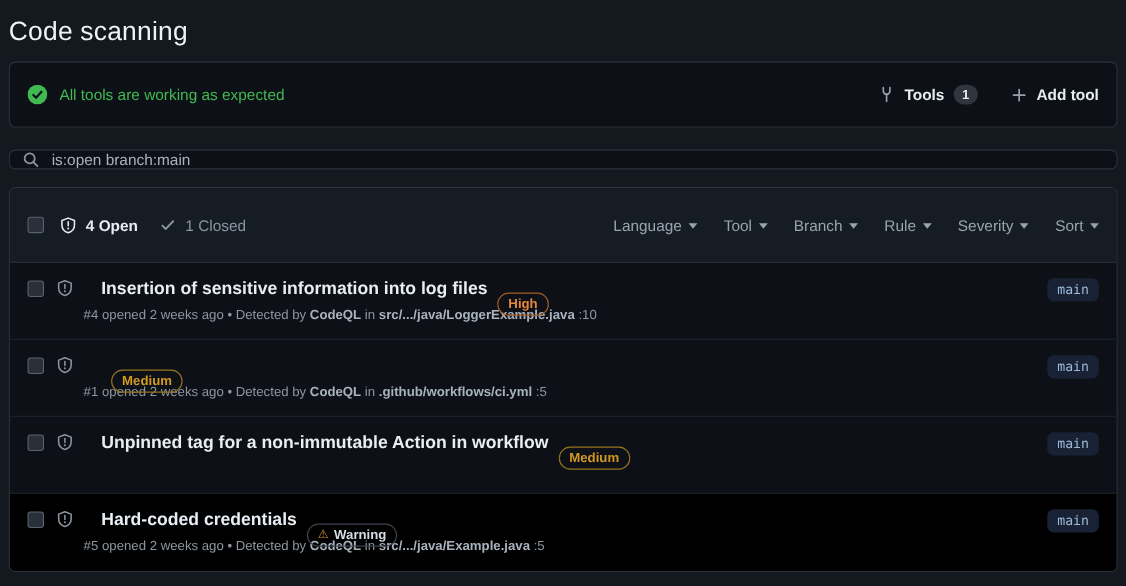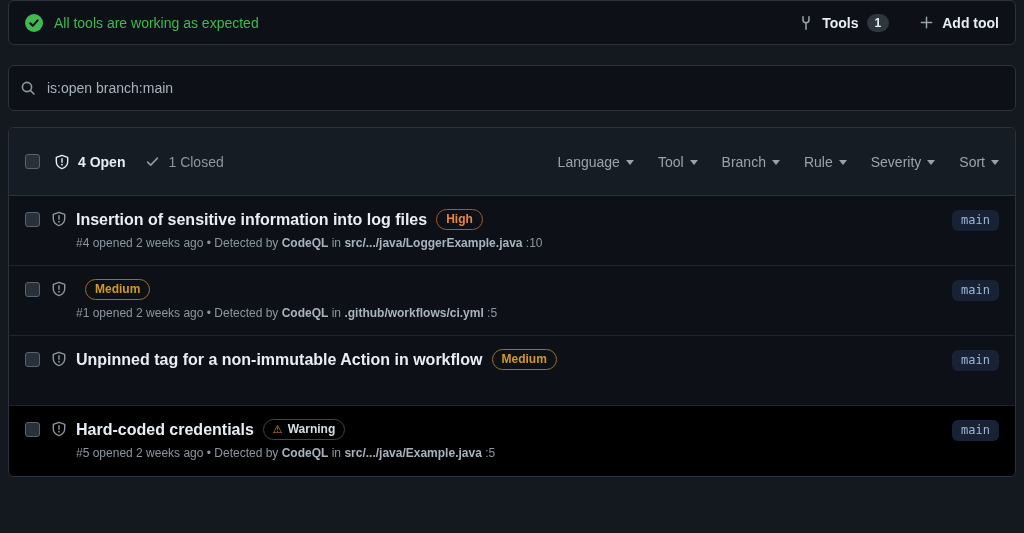--- a/index.html
+++ b/index.html
@@ -14,42 +14,42 @@
 
   .page-title {
     font-size: 24px; font-weight: 500; color: #eef3f8;
     margin: 0; padding: 15px 0 13px 0; letter-spacing: .2px;
   }
 
   
   .banner {
     display: flex; align-items: center; justify-content: space-between;
     background: #0d1117; border: 1px solid #2c323b; border-radius: 6px;
-    height: 45px; padding: 0 16px;
+    height: 60px; padding: 0 16px;
   }
   .banner-left { display: flex; align-items: center; gap: 11px; }
   .banner-msg { color: #3fb950; font-size: 14px; }
   .banner-right { display: flex; align-items: center; gap: 30px; }
   .ghost-btn {
     display: flex; align-items: center; gap: 8px;
     background: none; border: none; padding: 0; cursor: pointer;
     color: #e6edf3; font-weight: 700; font-size: 14px;
     font-family: inherit;
   }
   .count-badge {
     background: #30363d; border-radius: 999px; padding: 2px 8px;
     font-size: 12px; font-weight: 600; color: #e6edf3;
   }
   .icon { display: inline-flex; align-items: center; }
 
   
   .search-bar {
     display: flex; align-items: center; gap: 9px;
     background: #0d1117; border: 1px solid #2c323b; border-radius: 6px;
-    height: 46px; padding: 0 11px; margin-top: 20px;
+    height: 18px; padding: 0 11px; margin-top: 20px;
   }
   .search-input {
     flex: 1; background: transparent; border: none; outline: none;
     color: #a9b2bc; font-size: 14px; font-family: inherit;
   }
 
   
   .list {
     margin-top: 16px; border: 1px solid #2c323b; border-radius: 6px;
     background: #0d1117; overflow: hidden;
@@ -86,49 +86,50 @@
     display: flex; align-items: flex-start;
     height: 70px; padding: 13px 16px;
     border-bottom: 1px solid #1f242d; background: #0d1117;
   }
   .row:last-child { border-bottom: none; }
   .row--active { background: #000000; }
   .row .checkbox { margin-top: 3px; }
   .row-shield { color: #8d96a0; margin: 2px 0 0 11px; flex: none; }
   .header-shield { color: #e6edf3; }
   .row-main { flex: 1; min-width: 0; margin-left: 9px; }
-  .row-titleline { display: flex; align-items: center; }
+  .row-titleline { display: flex; align-items: center; margin-left: 16px; }
   .row-title {
     font-size: 16px; font-weight: 700; color: #e9eef4;
     line-height: 21px; cursor: pointer; text-decoration: none;
   }
   .sev-badge {
     display: inline-flex; align-items: center; margin-left: 9px;
     border-radius: 999px; padding: 1px 9px 2px; font-size: 12px;
     font-weight: 600; border: 1px solid #3d444d; line-height: 16px;
-    position: relative; top: 0px; flex: none;
+    position: relative; top: 14px; flex: none;
   }
   .sev-badge[data-sev="high"]   { color: #e8863a; border-color: #a15c25; }
   .sev-badge[data-sev="medium"] { color: #d29922; border-color: #96741f; }
   .sev-badge[data-sev="warning"]{ color: #d7dde3; border-color: #3d444d; }
   .sev-icon { color: #d29922; font-size: 11px; }
   .sev-icon:not(:empty) { margin-right: 5px; }
   .row-meta { margin-top: 6px; font-size: 12px; color: #8d96a0; line-height: 15px; }
   .meta-strong { color: #a9b3bd; font-weight: 700; cursor: pointer; }
   .branch-badge {
     font-family: "DejaVu Sans Mono", "Liberation Mono", monospace;
     font-size: 12px; color: #9db8d8; background: #182234;
     border-radius: 6px; padding: 3px 9px 4px; margin-top: 1px; flex: none;
   }
 </style>
 </head>
 <body>
 
 <div class="page">
 
+  <h1 class="page-title">Code scanning</h1>
 
   <div class="banner">
     <div class="banner-left">
       <span class="icon">
         <svg width="18" height="18" viewBox="0 0 16 16">
           <circle cx="8" cy="8" r="8" fill="#3fb950"></circle>
           <path d="M4.7 8.3l2.2 2.2 4.4-4.8" stroke="#0d1117" stroke-width="1.8" fill="none" stroke-linecap="round" stroke-linejoin="round"></path>
         </svg>
       </span>
       <span class="banner-msg">All tools are working as expected</span>

